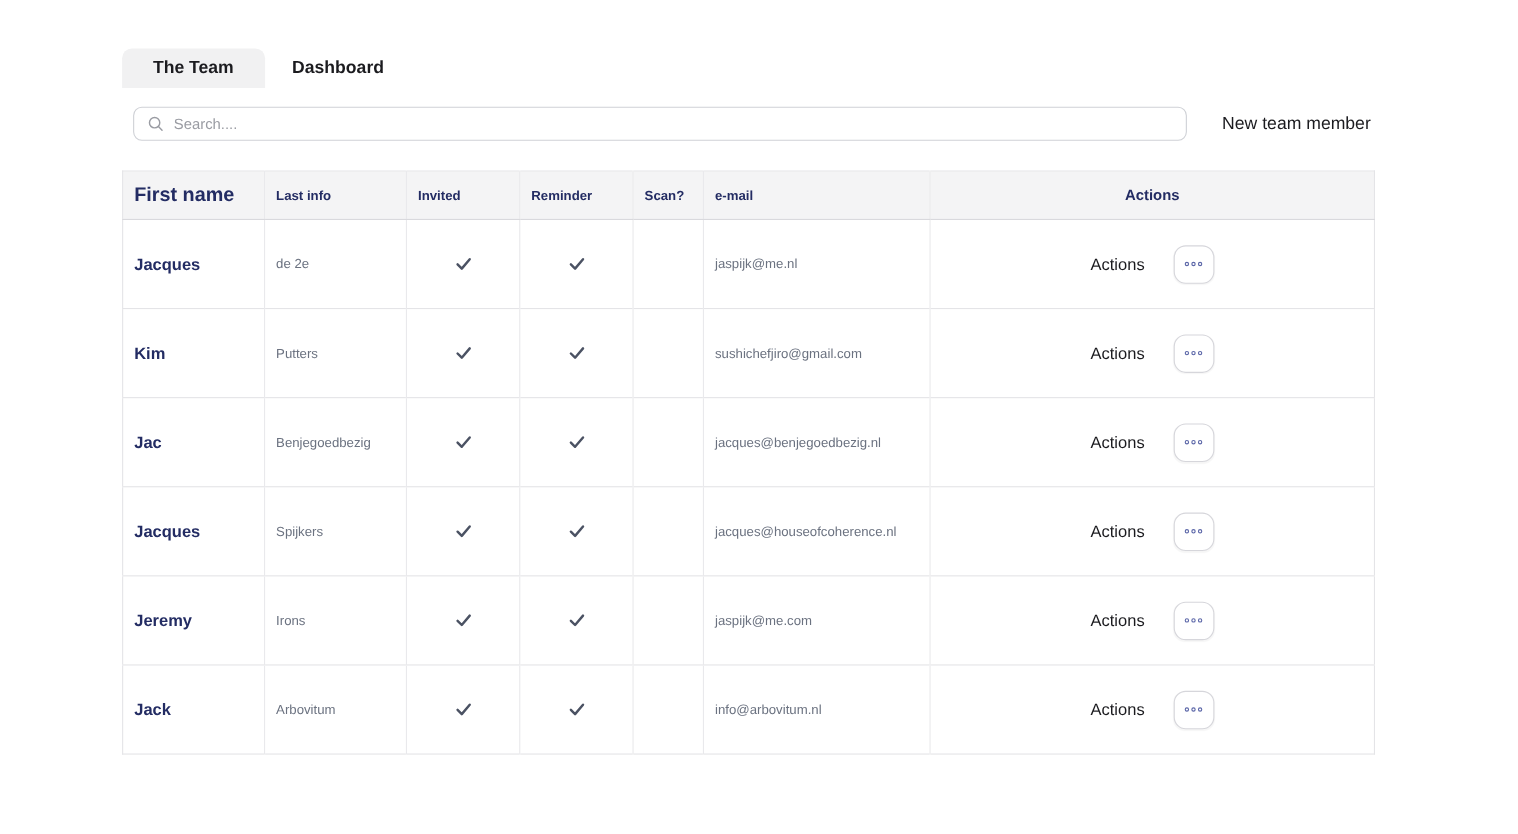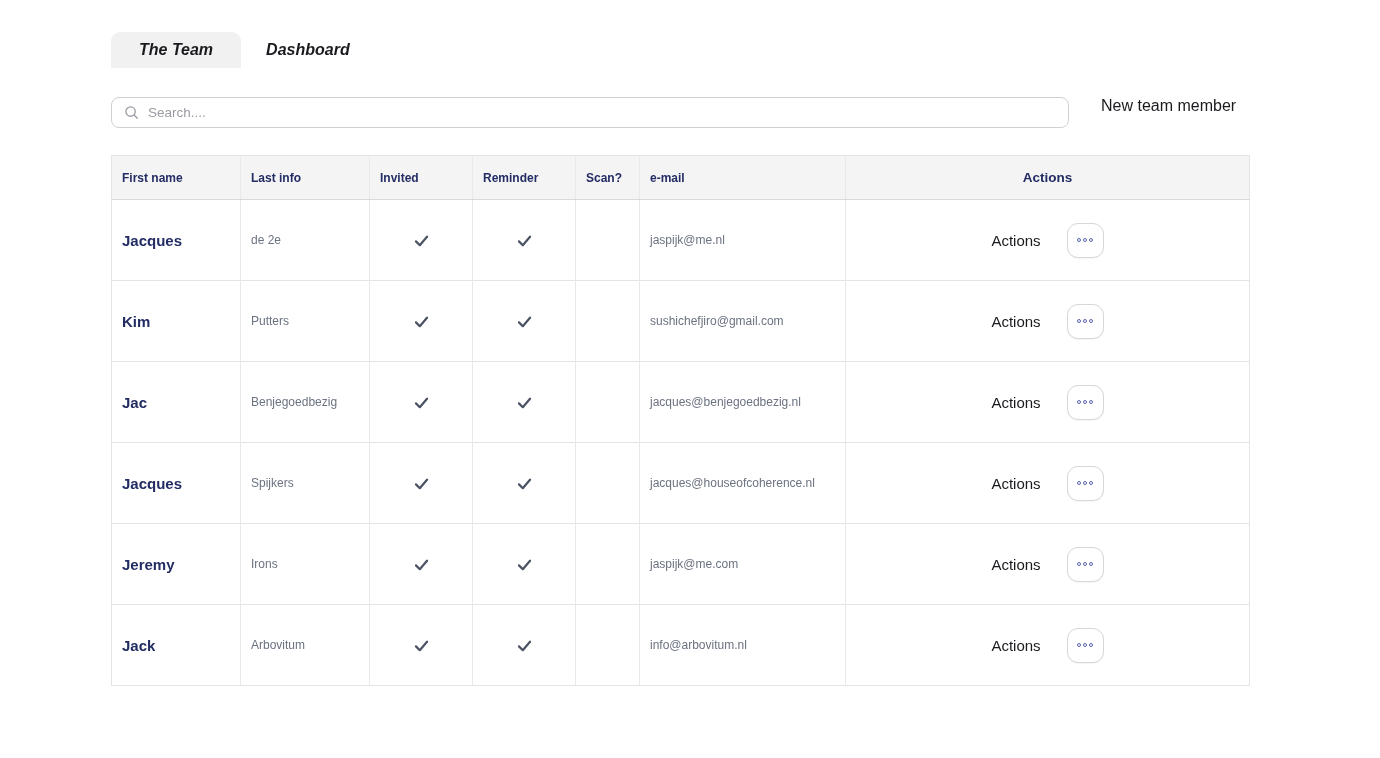--- a/index.html
+++ b/index.html
@@ -6,46 +6,46 @@
     --accent-navy:#232c63; --text-dark:#1b1b1f; --text-gray:#6b7280;
     --check:#4b5263; --ellipsis:#5b66a8; --border:#e4e4e7; --border-v:#e9e9ec;
     --header-bg:#f4f4f5; --tab-bg:#f1f1f2; --input-border:#cfd1d6; --btn-border:#d6d6db;
   }
   *{margin:0;padding:0;box-sizing:border-box;}
   html,body{background:#fff;}
   body{font-family:"Liberation Sans",sans-serif;}
   .page{position:relative;width:1380px;height:758px;background:#fff;overflow:hidden;}
 
   
-  .tabs{position:absolute;left:111px;top:32px;display:flex;align-items:flex-end;font-style:italic;}
+  .tabs{position:absolute;left:111px;top:44px;display:flex;align-items:flex-end;}
   .tab{height:36px;display:flex;align-items:center;font-size:16px;font-weight:bold;
        color:var(--text-dark);cursor:pointer;}
   .tab.active{background:var(--tab-bg);border-radius:9px 9px 0 0;padding:0 28px;}
   .tab.inactive{padding:0 0 0 25px;background:transparent;}
 
   
-  .toolbar{position:absolute;left:111px;top:97px;display:flex;align-items:flex-start;}
+  .toolbar{position:absolute;left:121px;top:97px;display:flex;align-items:center;}
   .search{width:958px;height:31px;border:1px solid var(--input-border);border-radius:8px;
           display:flex;align-items:center;padding:0 12px;gap:9px;background:#fff;}
   .search svg{flex:0 0 auto;display:block;}
   .search input{border:none;outline:none;flex:1;font-size:13.5px;color:#374151;
                 font-family:"Liberation Sans",sans-serif;background:transparent;}
   .search input::placeholder{color:#9a9ca3;}
   .new-member{margin-left:32px;font-size:16px;color:var(--text-dark);cursor:pointer;white-space:nowrap;}
 
   
   .table-wrap{position:absolute;left:111px;top:155px;}
   table{border-collapse:collapse;table-layout:fixed;width:1138px;background:#fff;
         border:1px solid var(--border);}
   thead th{background:var(--header-bg);height:44px;text-align:left;vertical-align:middle;
            color:var(--accent-navy);font-weight:bold;padding:0 0 0 10px;
            border-bottom:1px solid #d9d9dd;border-left:1px solid var(--border-v);}
   thead th:first-child{border-left:none;font-size:14px;}
   thead th{font-size:12px;}
-  thead th.th-first{font-size:12px;}
+  thead th.th-first{font-size:18px;}
   thead th.th-actions{text-align:center;padding-left:0;font-size:13.5px;}
   tbody td{height:81px;vertical-align:middle;border-top:1px solid var(--border);
            border-left:1px solid var(--border-v);padding:0 0 0 10px;}
   tbody td:first-child{border-left:none;}
   td.c-first{font-size:15px;font-weight:bold;color:var(--accent-navy);}
   td.c-last,td.c-email{font-size:12px;color:var(--text-gray);}
   td.c-check{text-align:center;padding:0;}
   td.c-check svg{display:inline-block;vertical-align:middle;color:var(--check);}
   td.c-actions{padding:0;}
   .actions-wrap{display:flex;align-items:center;justify-content:center;gap:26px;}

